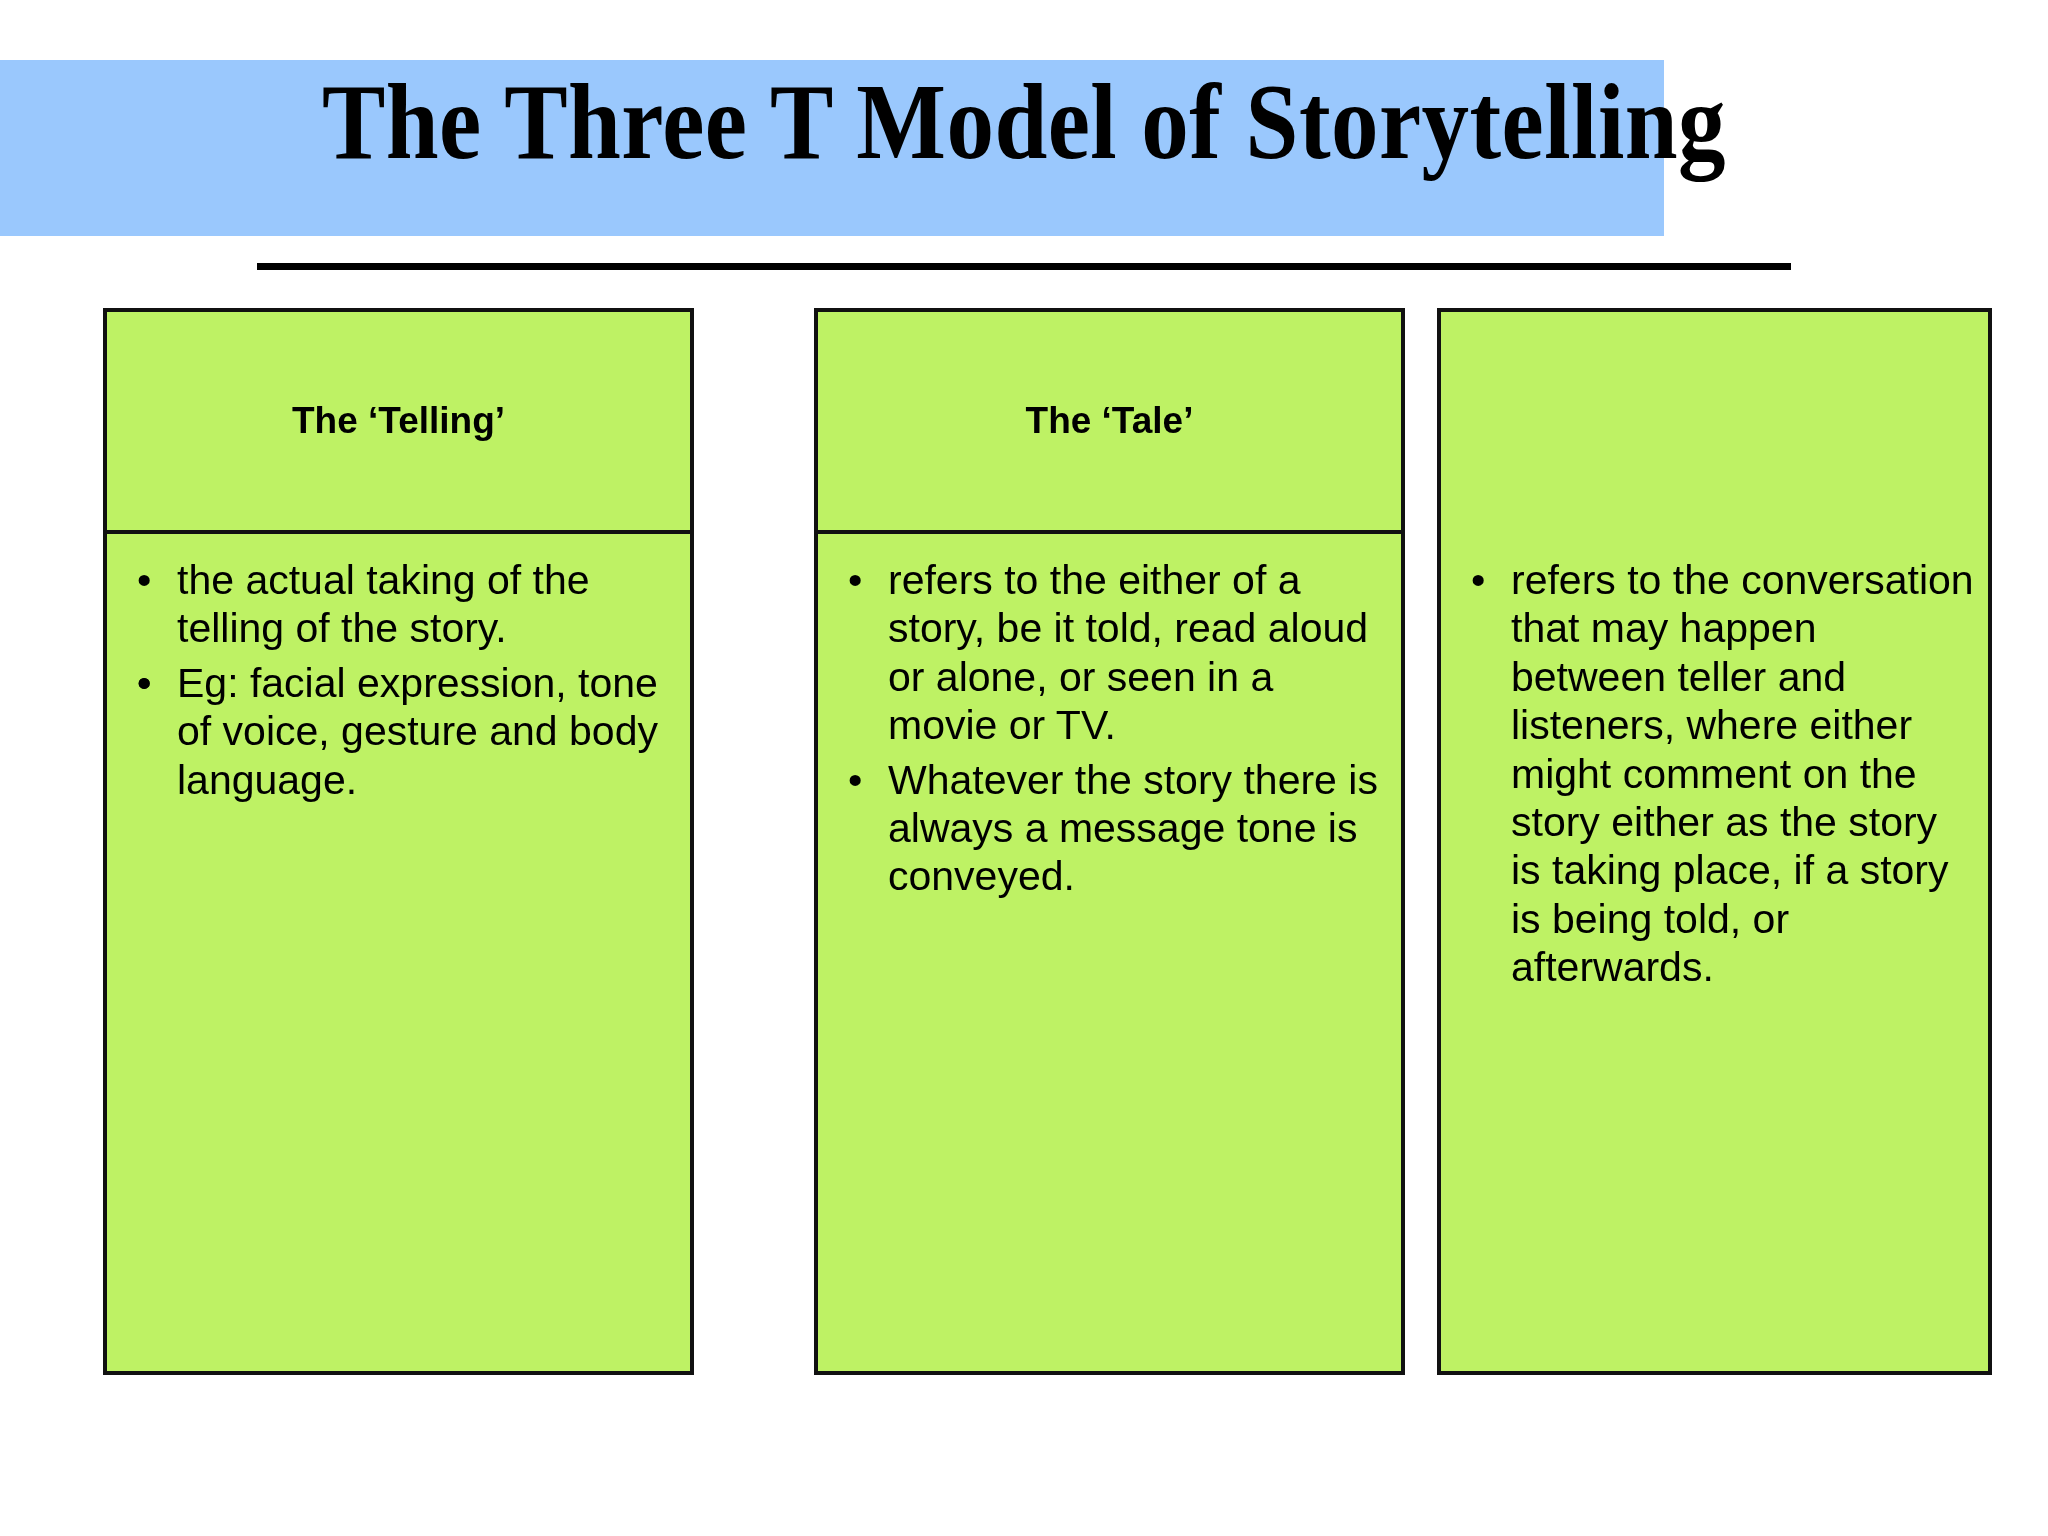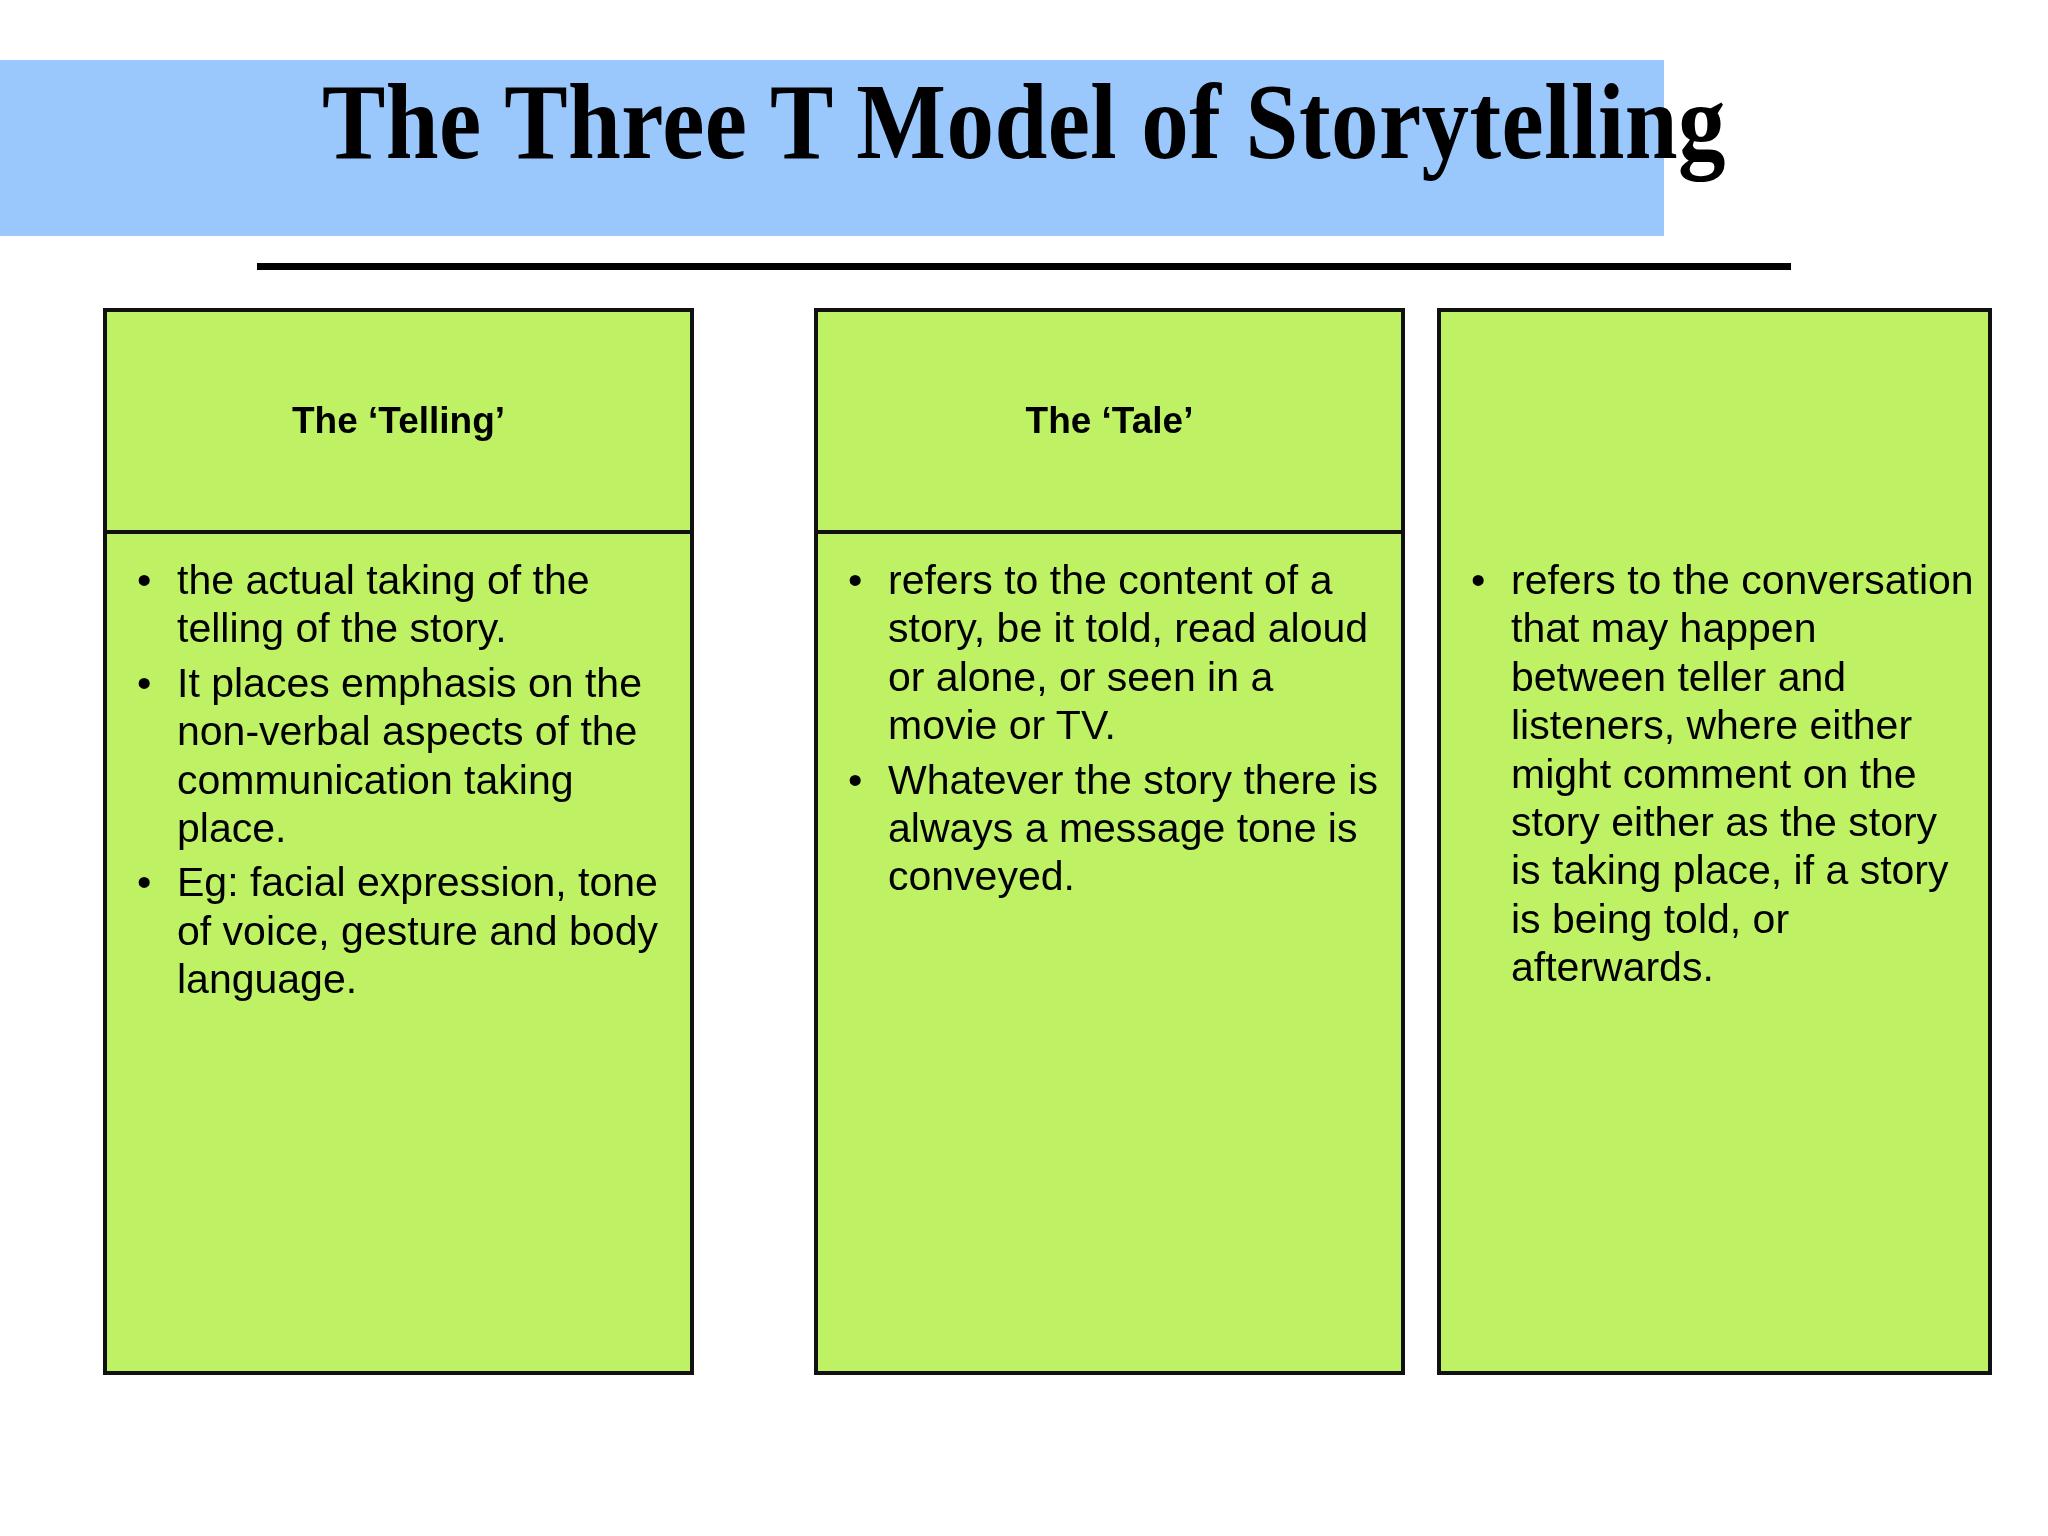--- a/index.html
+++ b/index.html
@@ -129,39 +129,38 @@
     <span class="column-header-title">The ‘Telling’</span>
   </div>
   <div class="column-body">
     <ul class="bullet-list">
       <li class="bullet-item">
         <span class="bullet-marker">•</span>
         <span>the actual taking of the telling of the story.</span>
       </li>
       <li class="bullet-item">
         <span class="bullet-marker">•</span>
-        <span>It places emphasis on the non-verbal aspects of the communication taking place.</span>
       </li>
       <li class="bullet-item">
         <span class="bullet-marker">•</span>
         <span>Eg: facial expression, tone of voice, gesture and body language.</span>
       </li>
     </ul>
   </div>
 </div>
 
 <div id="column-box-2" class="column-box">
   <div class="column-header">
     <span class="column-header-title">The ‘Tale’</span>
   </div>
   <div class="column-body">
     <ul class="bullet-list">
       <li class="bullet-item">
         <span class="bullet-marker">•</span>
-        <span>refers to the content of a story, be it told, read aloud or alone, or seen in a movie or TV.</span>
+        <span>refers to the either of a story, be it told, read aloud or alone, or seen in a movie or TV.</span>
       </li>
       <li class="bullet-item">
         <span class="bullet-marker">•</span>
         <span>Whatever the story there is always a message tone is conveyed.</span>
       </li>
     </ul>
   </div>
 </div>
 
 <div id="column-box-3" class="column-box">

